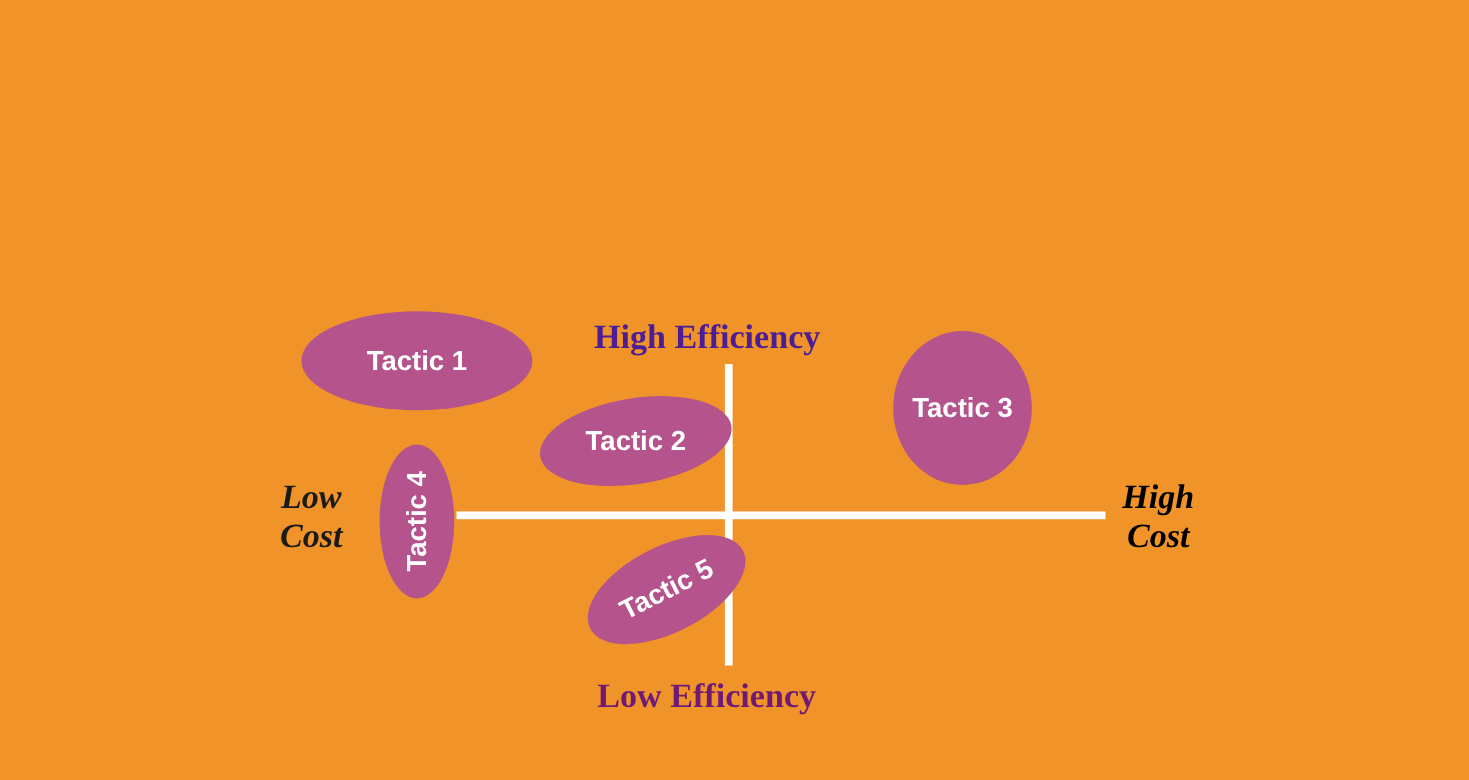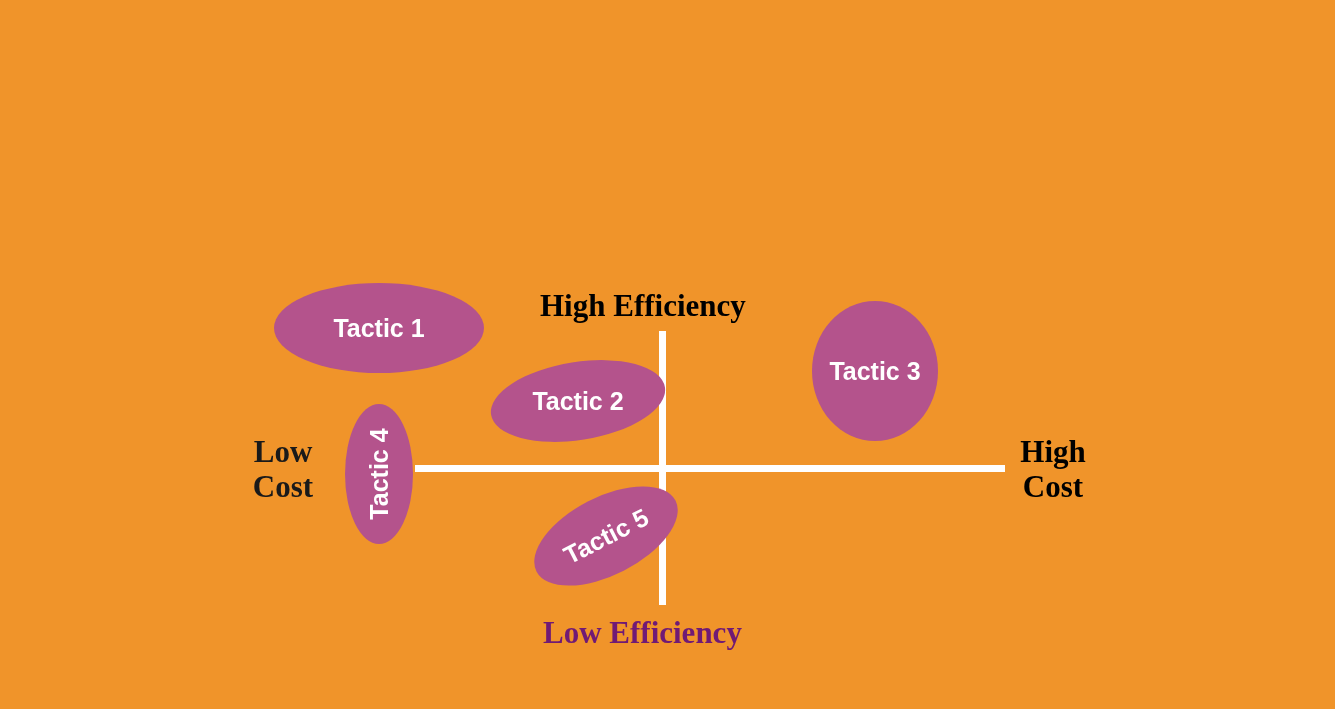--- a/index.html
+++ b/index.html
@@ -72,26 +72,27 @@
   .axis-label {
     position: absolute;
     font-family: "Liberation Serif", serif;
     font-weight: bold;
     white-space: nowrap;
   }
   .axis-label.two-line {
     white-space: normal;
     text-align: center;
     line-height: 1.12;
+    font-style: italic;
   }
   #label-high-efficiency {
     left: 540px;
     top: 288px;
     font-size: 31px;
-    color: #000000;
+    color: #4c1d95;
     text-align: center;
   }
   #label-low-efficiency {
     left: 543px;
     top: 615px;
     font-size: 31px;
     color: #701a75;
   }
   #label-high-cost {
     left: 1008px;

